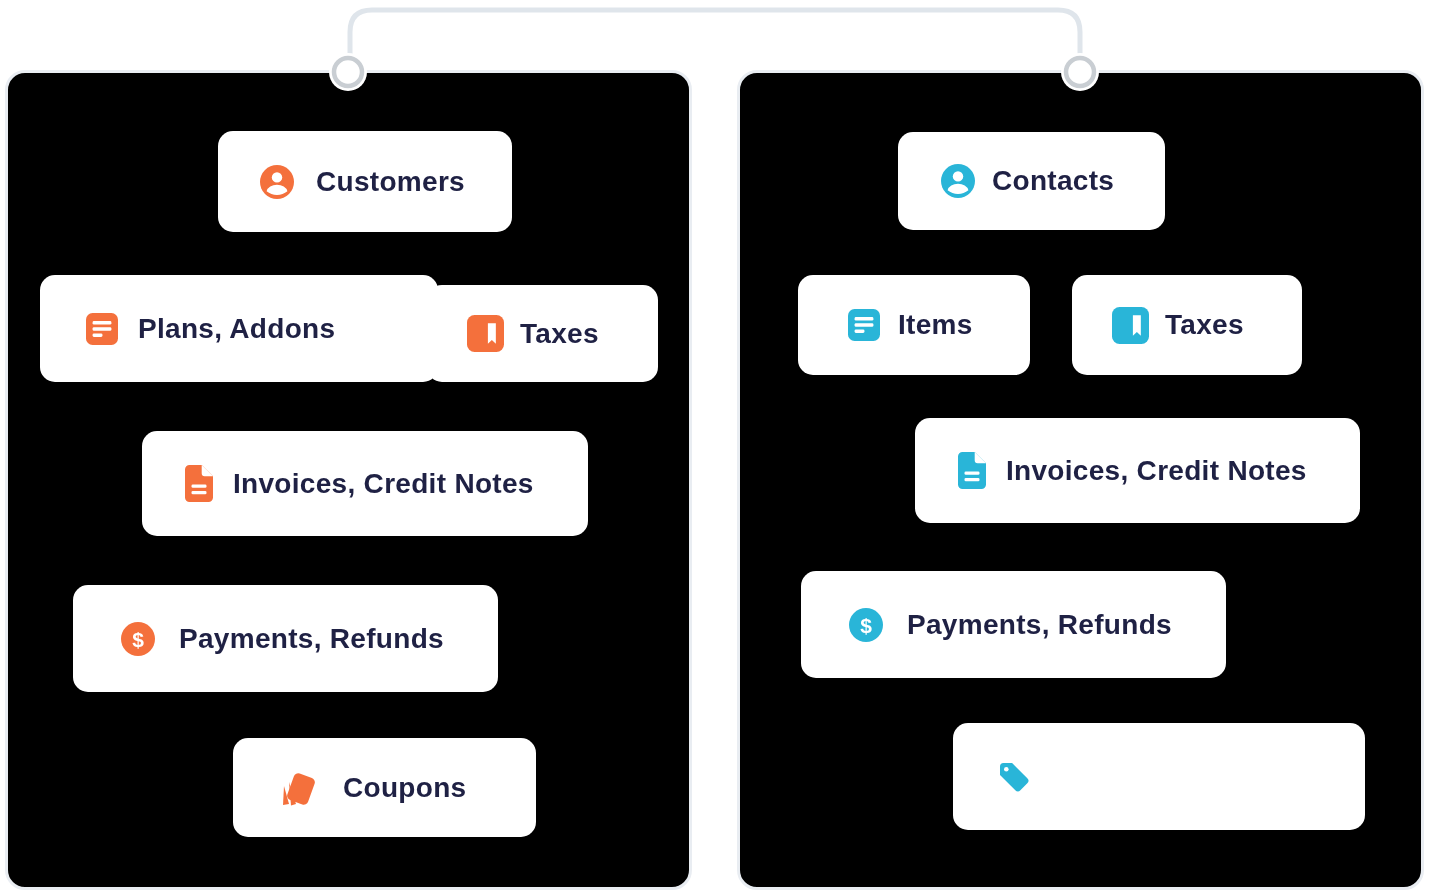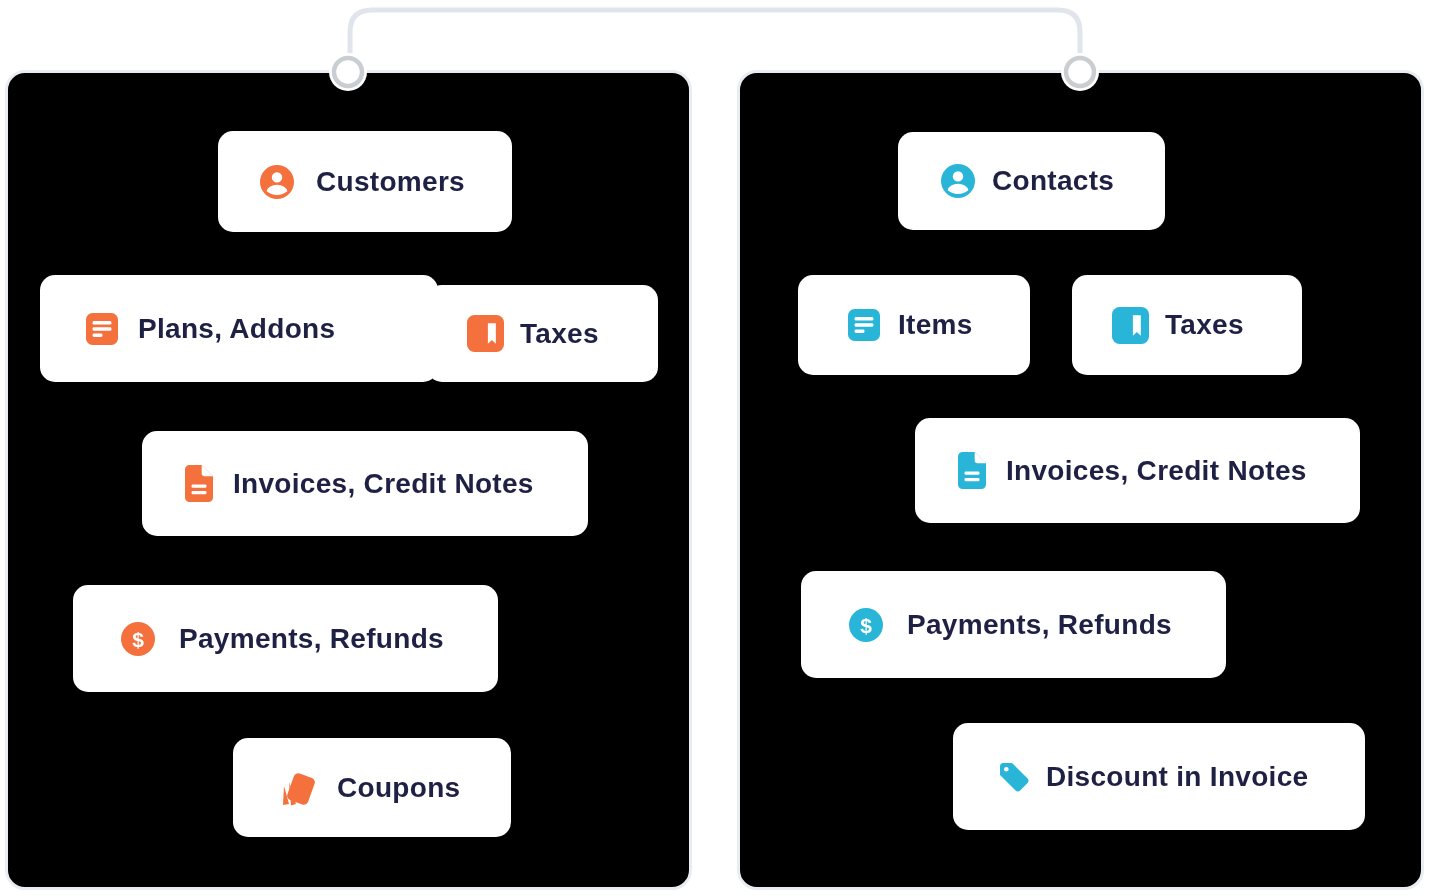--- a/index.html
+++ b/index.html
@@ -28,21 +28,21 @@
     white-space:nowrap;line-height:1;
   }
   .ic{display:flex;align-items:center;justify-content:center;flex:0 0 auto;}
   .orange{color:var(--orange);} .cyan{color:var(--cyan);}
   
   .c-l1{left:210px;top:58px; width:294px;height:101px;padding-left:42px;gap:22px;}
   .c-l2{left:32px; top:202px;width:398px;height:107px;padding-left:46px;}
   .c-l3{left:419px;top:212px;width:231px;height:97px; padding-left:40px;gap:16px;}
   .c-l4{left:134px;top:358px;width:446px;height:105px;padding-left:43px;}
   .c-l5{left:65px; top:512px;width:425px;height:107px;padding-left:48px;gap:24px;}
-  .c-l6{left:225px;top:665px;width:278px;height:99px; padding-left:42px;gap:22px;}
+  .c-l6{left:225px;top:665px;width:303px;height:99px; padding-left:42px;gap:28px;}
   
   .c-r1{left:158px;top:59px; width:267px;height:98px; padding-left:43px;gap:17px;}
   .c-r2{left:58px; top:202px;width:232px;height:100px;padding-left:50px;gap:18px;}
   .c-r3{left:332px;top:202px;width:230px;height:100px;padding-left:40px;gap:16px;}
   .c-r4{left:175px;top:345px;width:445px;height:105px;padding-left:43px;}
   .c-r5{left:61px; top:498px;width:425px;height:107px;padding-left:48px;gap:24px;}
   .c-r6{left:213px;top:650px;width:412px;height:107px;padding-left:44px;gap:15px;}
 </style>
 </head>
 <body>
@@ -189,16 +189,15 @@
       <span class="label">Payments, Refunds</span>
     </div>
 
     <div class="chip c-r6">
       <span class="ic cyan">
         <svg width="34" height="34" viewBox="0 0 34 34">
           <path d="M3 6.5A3.5 3.5 0 0 1 6.5 3h8.6l15.2 15.2a3.6 3.6 0 0 1 0 5.1l-6.9 6.9a3.6 3.6 0 0 1-5.1 0L3 14.9Z" fill="currentColor"></path>
           <circle cx="9.3" cy="9.3" r="2.3" fill="#fff"></circle>
         </svg>
       </span>
-      <span class="label">Discount in Invoice</span>
     </div>
   </div>
 </div>
 
 </body></html>

